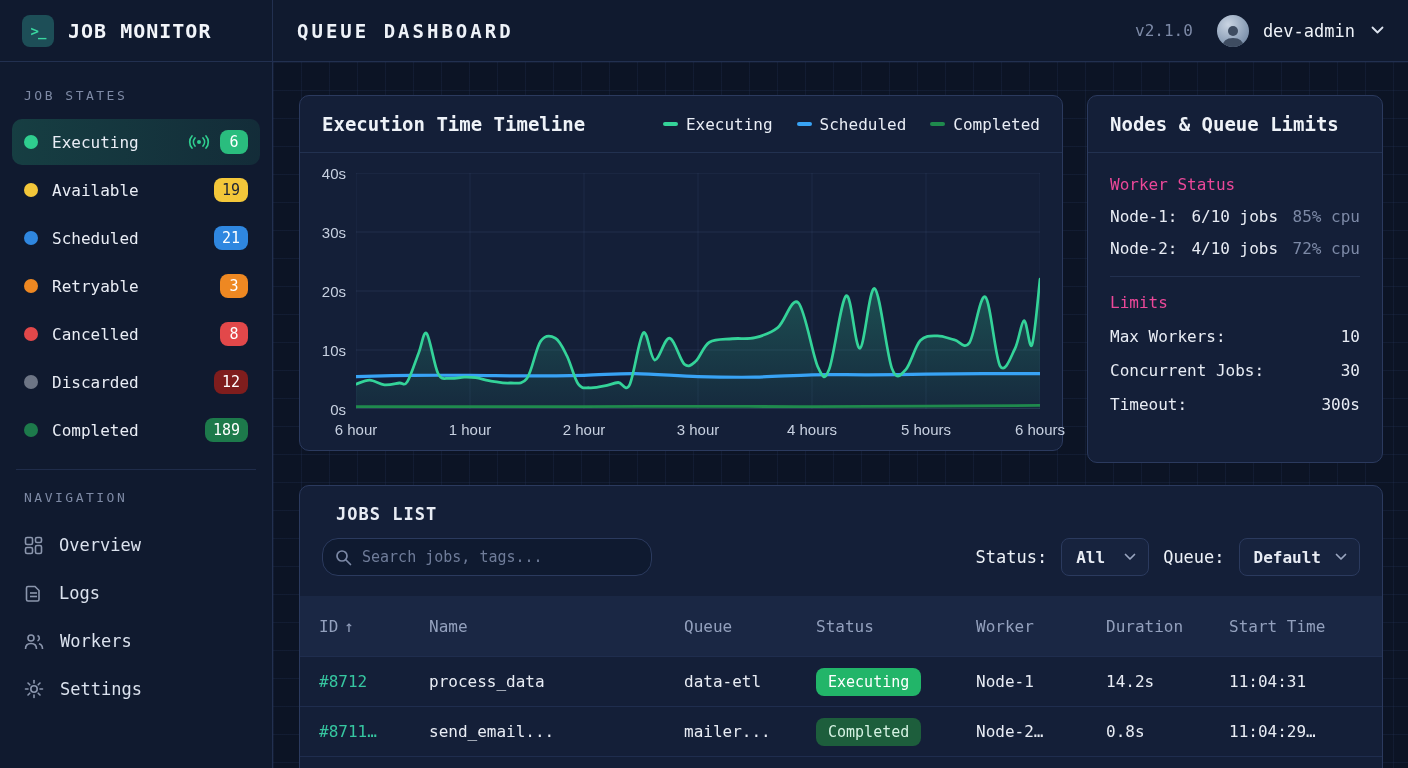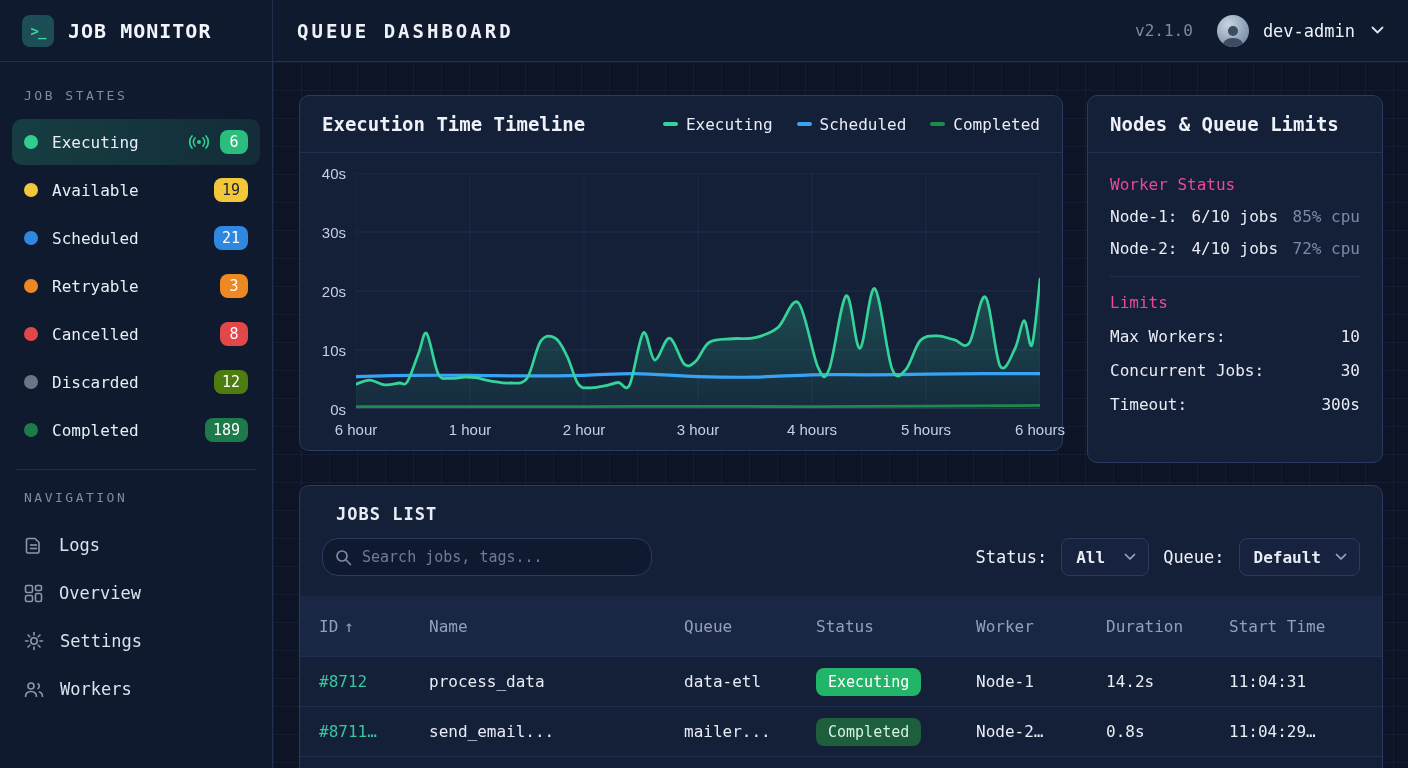--- a/index.html
+++ b/index.html
@@ -31,21 +31,21 @@
   .side-header { color:#7e8aa5; font-size:13px; letter-spacing:2.5px; padding:0 12px; margin-bottom:16px; }
   .state-item { display:flex; align-items:center; height:46px; margin-bottom:2px; padding:0 12px; border-radius:10px; cursor:pointer; }
   .state-item.active { background:linear-gradient(90deg, rgba(47,206,143,0.20), rgba(47,206,143,0.10)); }
   .dot { width:14px; height:14px; border-radius:50%; margin-right:14px; flex:0 0 auto; }
   .state-label { font-size:16px; color:#e9edf5; }
   .live-icon { margin-left:auto; margin-right:8px; display:flex; align-items:center; }
   .count { margin-left:auto; min-width:28px; text-align:center; padding:3px 8px; border-radius:8px; font-size:15px; color:#fff; }
   .state-item .live-icon + .count { margin-left:0; }
   .c-executing{background:#2abd7e;} .c-available{background:#f3c73a;color:#1d2435;}
   .c-scheduled{background:#2f87e0;} .c-retryable{background:#ee8822;}
-  .c-cancelled{background:#e2484a;} .c-discarded{background:#4d7c0f;} .c-completed{background:#1d7a4b;}
+  .c-cancelled{background:#e2484a;} .c-discarded{background:#7f1d1d;} .c-completed{background:#1d7a4b;}
   .d-executing{background:#2fce8f;} .d-available{background:#f3c73a;} .d-scheduled{background:#2f87e0;}
   .d-retryable{background:#ee8822;} .d-cancelled{background:#e2484a;} .d-discarded{background:#6d7585;} .d-completed{background:#1d7a4b;}
   .side-divider { border:none; border-top:1px solid #1f2c4a; margin:16px 4px 20px 4px; }
   .nav-item { display:flex; align-items:center; height:48px; padding:0 12px; gap:16px; border-radius:10px; cursor:pointer; color:#dbe2ee; font-size:17px; }
   .nav-item svg { stroke:#8b96ad; }
   
   .main {
     flex:1; padding:33px 25px 0 26px; background:#0c1425;
     background-image:
       linear-gradient(rgba(86,116,185,0.09) 1px, transparent 1px),
@@ -180,59 +180,59 @@
       <span class="dot d-completed"></span>
       <span class="state-label">Completed</span>
       <span class="count c-completed">189</span>
     </div>
 
     <hr class="side-divider">
     <div class="side-header">NAVIGATION</div>
 
     <div class="nav-item">
       <svg width="19" height="19" viewBox="0 0 19 19" fill="none" stroke-width="1.6">
-        <path d="M4,2.5 h7 l4,4 v9 a1.5,1.5 0 0 1 -1.5,1.5 h-9.5 a1.5,1.5 0 0 1 -1.5,-1.5 v-11.5 a1.5,1.5 0 0 1 1.5,-1.5 z"></path>
-        <line x1="6" y1="9" x2="13" y2="9"></line>
-          <line x1="6" y1="12.5" x2="13" y2="12.5"></line>
-      </svg>
-      <span>Logs</span>
-    </div>
-    <div class="nav-item">
-      <svg width="19" height="19" viewBox="0 0 19 19" fill="none" stroke-width="1.6">
         <rect x="1.5" y="1.5" width="7" height="7" rx="1.5"></rect>
           <rect x="11.5" y="1.5" width="6" height="5" rx="1.5"></rect>
         <rect x="1.5" y="11.5" width="7" height="6" rx="1.5"></rect>
           <rect x="11.5" y="9.5" width="6" height="8" rx="1.5"></rect>
       </svg>
       <span>Overview</span>
+    </div>
+    <div class="nav-item">
+      <svg width="19" height="19" viewBox="0 0 19 19" fill="none" stroke-width="1.6">
+        <path d="M4,2.5 h7 l4,4 v9 a1.5,1.5 0 0 1 -1.5,1.5 h-9.5 a1.5,1.5 0 0 1 -1.5,-1.5 v-11.5 a1.5,1.5 0 0 1 1.5,-1.5 z"></path>
+        <line x1="6" y1="9" x2="13" y2="9"></line>
+          <line x1="6" y1="12.5" x2="13" y2="12.5"></line>
+      </svg>
+      <span>Logs</span>
+    </div>
+    <div class="nav-item">
+      <svg width="20" height="19" viewBox="0 0 20 19" fill="none" stroke-width="1.6">
+        <circle cx="7" cy="6" r="3"></circle>
+          <path d="M1.5,17 q0,-5.5 5.5,-5.5 q5.5,0 5.5,5.5"></path>
+        <path d="M13.5,3.5 a3,3 0 0 1 0,5.5"></path>
+          <path d="M15,11.8 q3.5,1 3.5,5.2"></path>
+      </svg>
+      <span>Workers</span>
     </div>
     <div class="nav-item">
       <svg width="20" height="20" viewBox="0 0 20 20" fill="none" stroke-width="1.6">
         <circle cx="10" cy="10" r="3.2"></circle>
         <g stroke-linecap="round">
           <line x1="10" y1="1.5" x2="10" y2="4"></line>
             <line x1="10" y1="16" x2="10" y2="18.5"></line>
           <line x1="1.5" y1="10" x2="4" y2="10"></line>
             <line x1="16" y1="10" x2="18.5" y2="10"></line>
           <line x1="4" y1="4" x2="5.8" y2="5.8"></line>
             <line x1="14.2" y1="14.2" x2="16" y2="16"></line>
           <line x1="16" y1="4" x2="14.2" y2="5.8"></line>
             <line x1="5.8" y1="14.2" x2="4" y2="16"></line>
         </g>
       </svg>
       <span>Settings</span>
-    </div>
-    <div class="nav-item">
-      <svg width="20" height="19" viewBox="0 0 20 19" fill="none" stroke-width="1.6">
-        <circle cx="7" cy="6" r="3"></circle>
-          <path d="M1.5,17 q0,-5.5 5.5,-5.5 q5.5,0 5.5,5.5"></path>
-        <path d="M13.5,3.5 a3,3 0 0 1 0,5.5"></path>
-          <path d="M15,11.8 q3.5,1 3.5,5.2"></path>
-      </svg>
-      <span>Workers</span>
     </div>
   </aside>
 
   <main class="main">
     <div class="row1">
 
       <section class="panel timeline-panel">
         <div class="panel-header">
           <div class="panel-title">Execution Time Timeline</div>
           <div class="legend">

